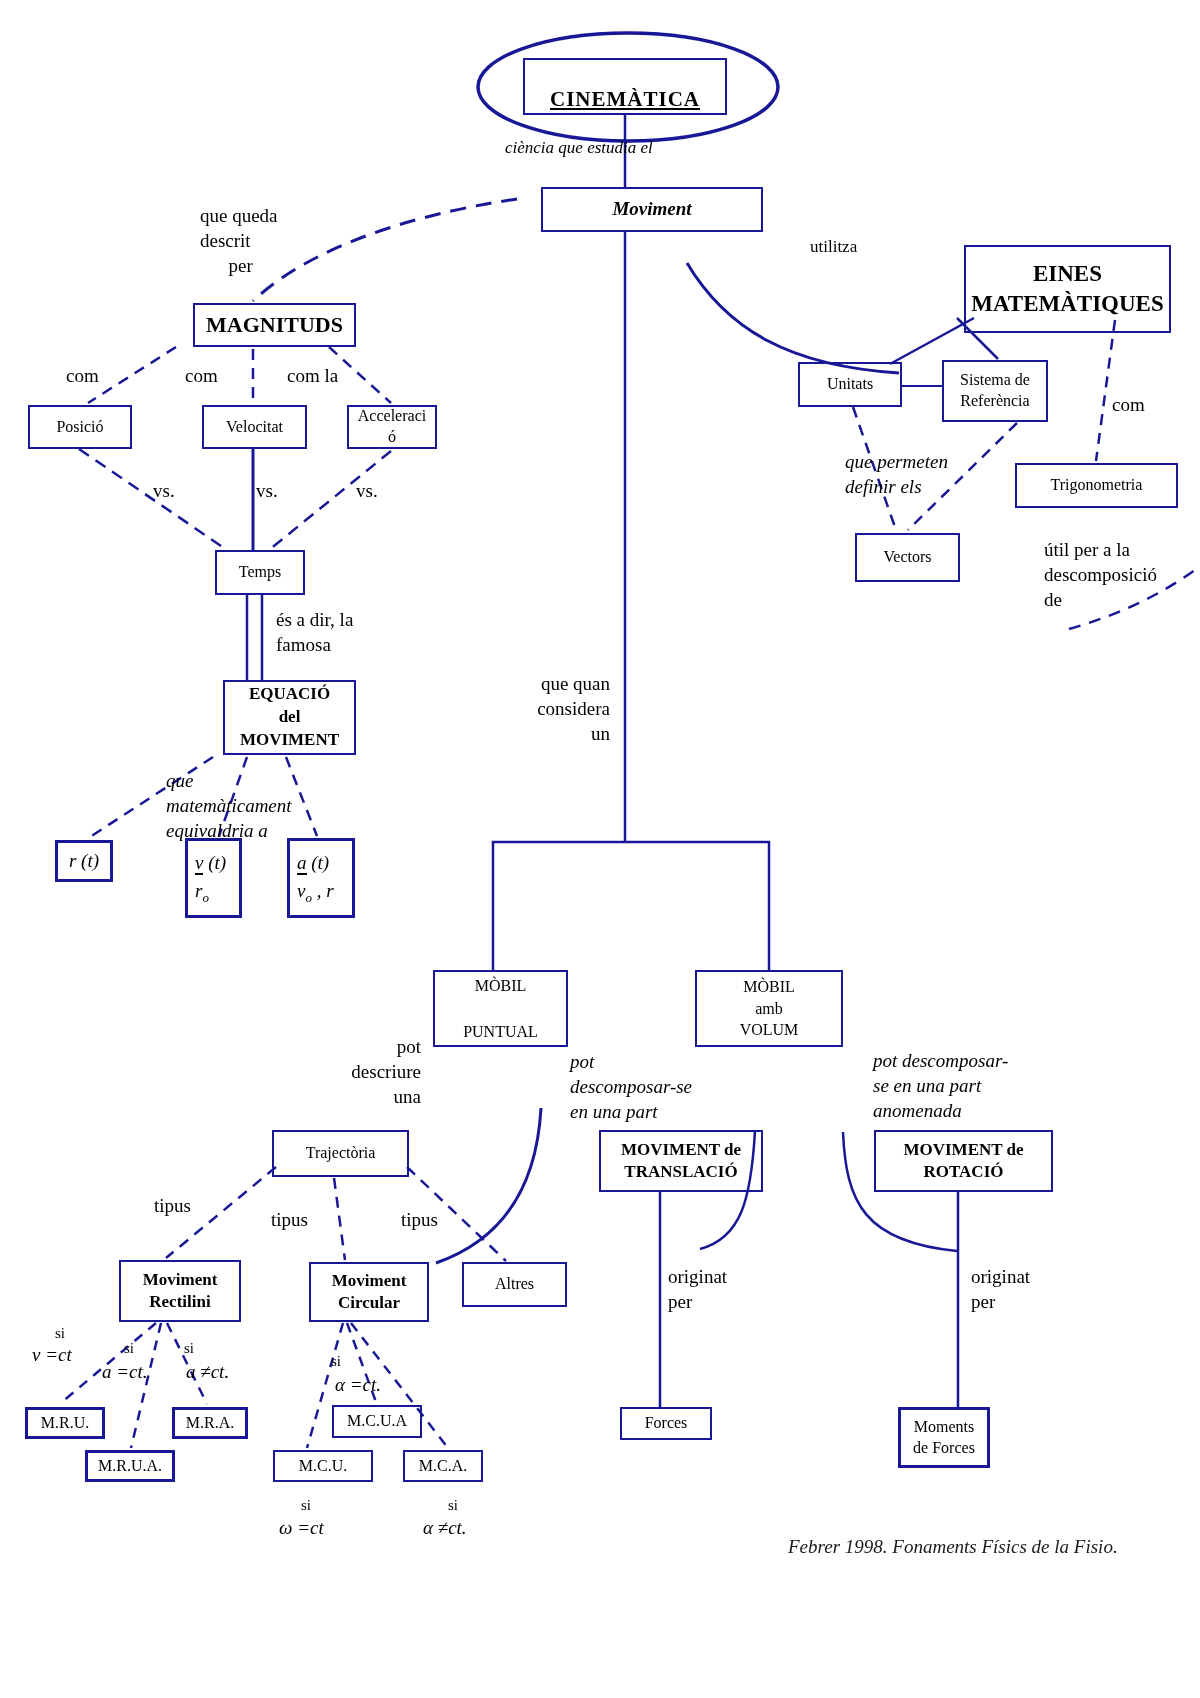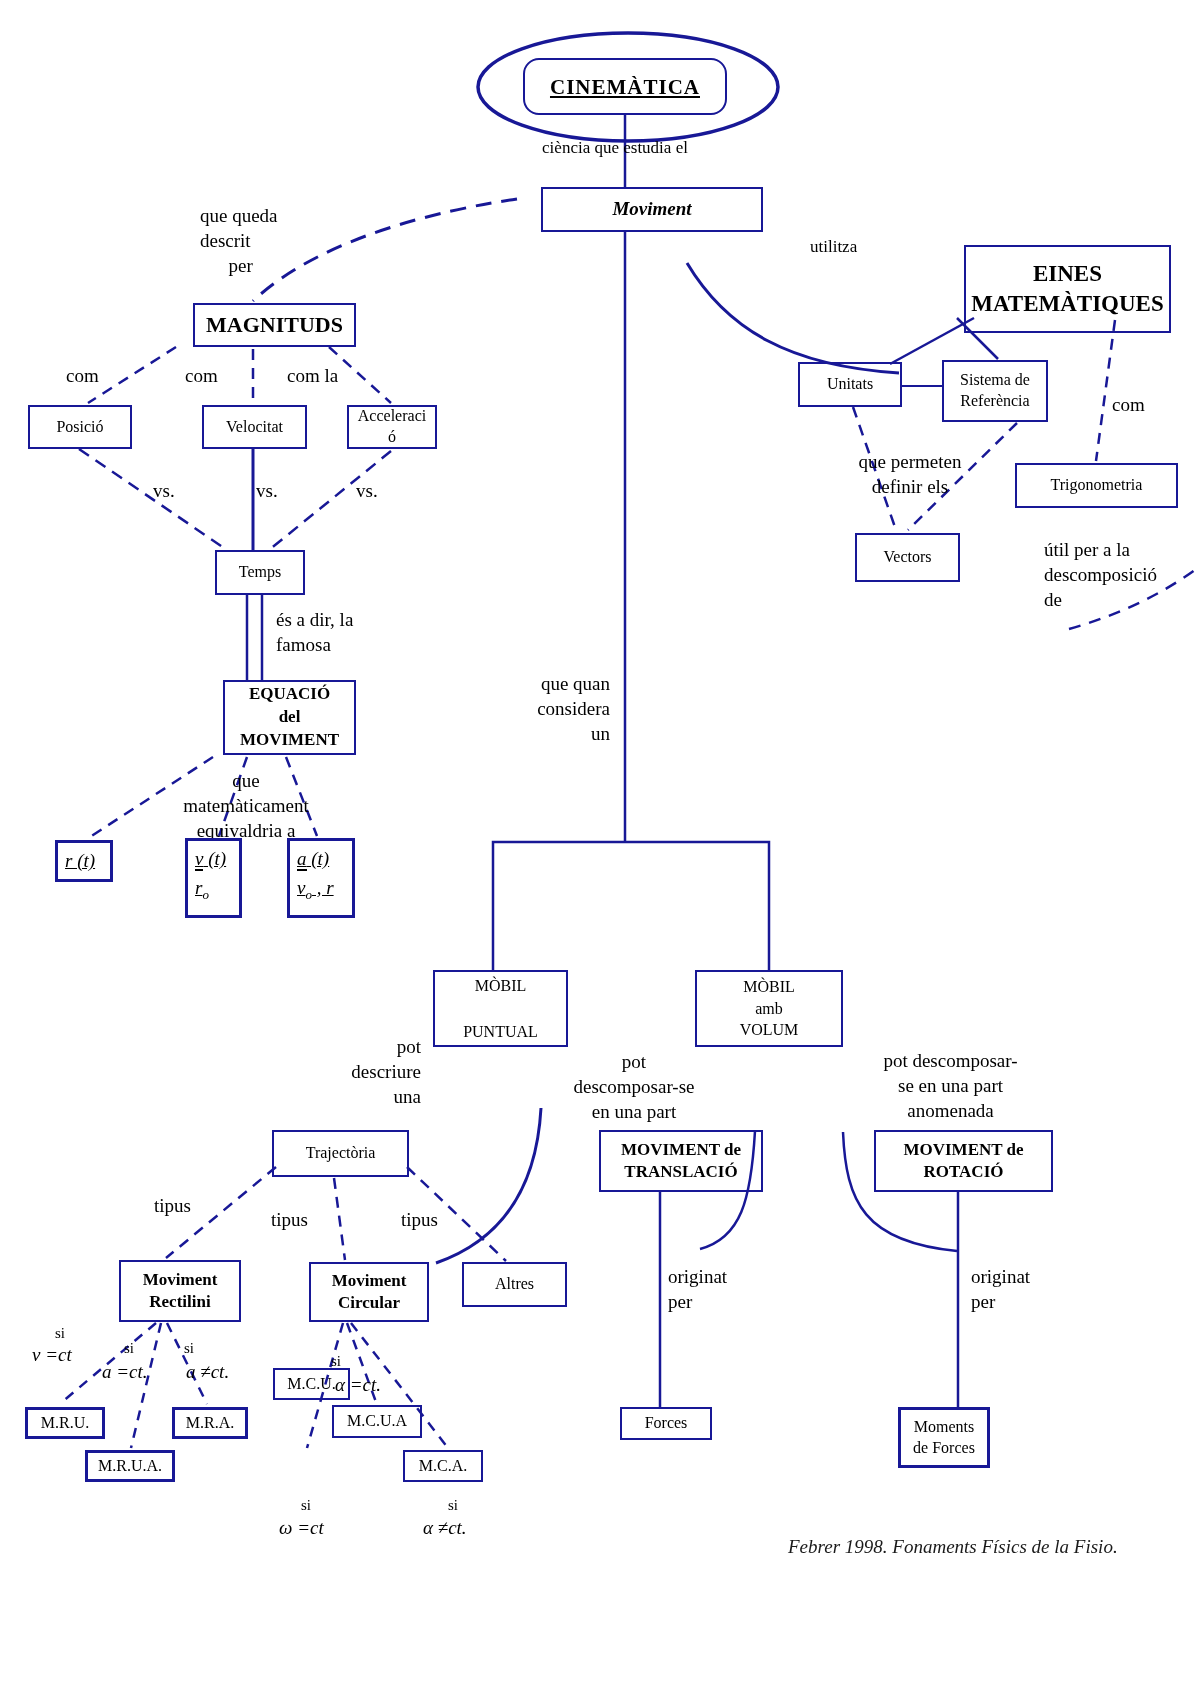--- a/index.html
+++ b/index.html
@@ -5,30 +5,30 @@
   html,body{margin:0;padding:0;background:#fff;}
   .stage{position:relative;width:1200px;height:1698px;background:#fff;overflow:hidden;
          font-family:"Liberation Serif",serif;color:#000;}
   .wires{position:absolute;left:0;top:0;width:1200px;height:1698px;}
   .node{position:absolute;border:2px solid #181896;background:transparent;
         display:flex;align-items:center;justify-content:center;text-align:center;
         font-size:16px;line-height:1.3;white-space:pre-line;box-sizing:border-box;}
   .node.b{font-weight:bold;margin-left:21px;}
   .node.it{font-style:italic;}
   .node.thick{border-width:3px;}
-  .node.top{align-items:center;padding-top:3px;border-radius:16px;}
+  .node.top{align-items:flex-end;padding-top:3px;}
   .node.brk{word-break:break-all;padding:2px 5px;}
   .title-text{font-size:21px;font-weight:bold;text-decoration:underline;letter-spacing:1px;}
   .lbl{position:absolute;font-size:19px;line-height:1.32;white-space:pre-line;}
-  .lbl.tc{text-align:center;}
+  .lbl.tc{font-style:italic;}
   .lbl.tr{text-align:right;}
   .lbl.sm{font-size:15px;}
   .eq{position:absolute;font-size:19px;font-style:italic;white-space:pre;}
-  .eqbox{justify-content:flex-start;align-items:flex-start;padding:4px 7px;
-         font-style:italic;font-size:19px;text-align:left;line-height:1.5;text-decoration:underline;}
+  .eqbox{justify-content:center;align-items:flex-start;padding:4px 7px;
+         font-style:italic;font-size:19px;text-align:left;line-height:1.5;}
   .ub{border-bottom:2px solid #000;}
   sub{font-size:13px;}
   .footer{position:absolute;font-size:19px;font-style:italic;color:#1a1a1a;}
 </style>
 </head>
 <body>
 
 <div class="stage">
 
   <svg class="wires" viewBox="0 0 1200 1698" xmlns="http://www.w3.org/2000/svg" fill="none" stroke="#181896" stroke-width="2.5">
@@ -194,21 +194,21 @@
   <div class="eq" style="left:186px;top:1361px">a ≠ct.</div>
 
   <div class="lbl sm" style="left:331px;top:1352px">si</div>
   <div class="eq" style="left:335px;top:1374px">α =ct.</div>
 
   <div class="node thick" style="left:25px;top:1407px;width:80px;height:32px">M.R.U.</div>
   <div class="node thick" style="left:172px;top:1407px;width:76px;height:32px">M.R.A.</div>
   <div class="node thick" style="left:85px;top:1450px;width:90px;height:32px">M.R.U.A.</div>
 
   <div class="node" style="left:332px;top:1405px;width:90px;height:33px">M.C.U.A</div>
-  <div class="node" style="left:273px;top:1368px;width:77px;height:32px">M.C.U.</div>
+  <div class="node" style="left:273px;top:1450px;width:100px;height:32px">M.C.U.</div>
   <div class="node" style="left:403px;top:1450px;width:80px;height:32px">M.C.A.</div>
 
   <div class="lbl sm" style="left:301px;top:1496px">si</div>
   <div class="eq" style="left:279px;top:1517px">ω =ct</div>
   <div class="lbl sm" style="left:448px;top:1496px">si</div>
   <div class="eq" style="left:423px;top:1517px">α ≠ct.</div>
 
   <div class="lbl" style="left:668px;top:1264px">originat
 per</div>
   <div class="lbl" style="left:971px;top:1264px">originat

